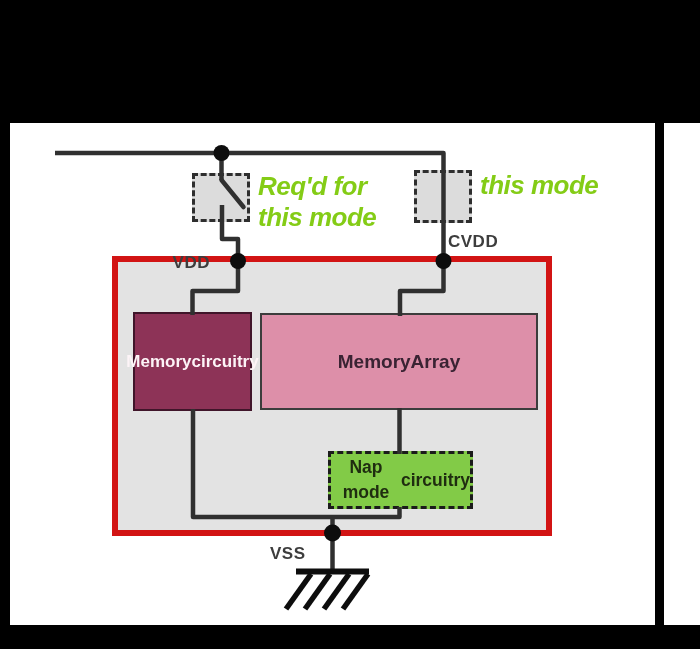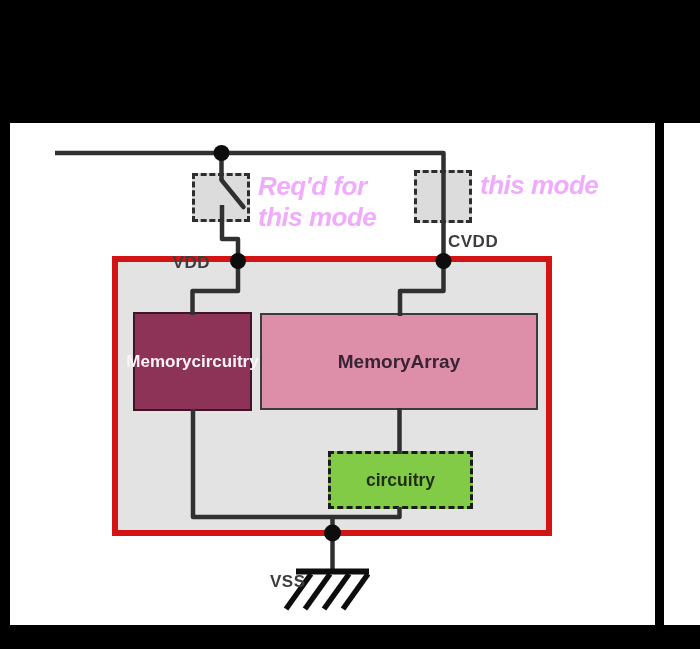--- a/index.html
+++ b/index.html
@@ -46,25 +46,25 @@
     background:#82cb47;border:3px dashed #1b1b1b;
     color:#1f2d10;font-size:17.5px;font-weight:700;line-height:25px;
   }
 
   
   .rail-label{
     color:#3d3d3d;font-size:17px;font-weight:700;letter-spacing:0.5px;z-index:4;
   }
   .label-vdd{left:158px;top:233px;width:52px;text-align:right;margin-top:20px;}
   .label-cvdd{left:448px;top:232px;}
-  .label-vss{left:270px;top:572px;text-align:center;}
+  .label-vss{left:270px;top:544px;text-align:center;}
 
   
   .note{
-    color:#f0abfc;font-size:26px;font-style:italic;font-weight:700;
+    color:#84cc16;font-size:26px;font-style:italic;font-weight:700;
     line-height:31px;letter-spacing:-0.5px;z-index:4;white-space:nowrap;
   }
   .note-required{left:258px;top:171px;}
   .note-optional{left:480px;top:170px;}
 
   .wiring{left:0;top:0;z-index:3;pointer-events:none;}
 </style>
 </head>
 <body>
 
@@ -78,20 +78,21 @@
 
 <div class="abs block block-periphery">
   <div>Memory</div>
   <div>circuitry</div>
 </div>
 <div class="abs block block-array">
   <div>Memory</div>
   <div>Array</div>
 </div>
 <div class="abs block block-nap">
+  <div>Nap mode</div>
   <div>circuitry</div>
 </div>
 
 <svg class="abs wiring" width="700" height="649" viewBox="0 0 700 649">
   <g stroke="#303030" stroke-width="4.5" fill="none" stroke-linejoin="round" stroke-linecap="butt">
     <path d="M55 153 H443.5 V259"></path>
     <path d="M221.5 151 V180"></path>
     <path d="M221.5 180 L243.5 207" stroke-linecap="round"></path>
     <path d="M222 205 V239 H238 V261"></path>
     <path d="M238 261 V291 H192.5 V315"></path>

